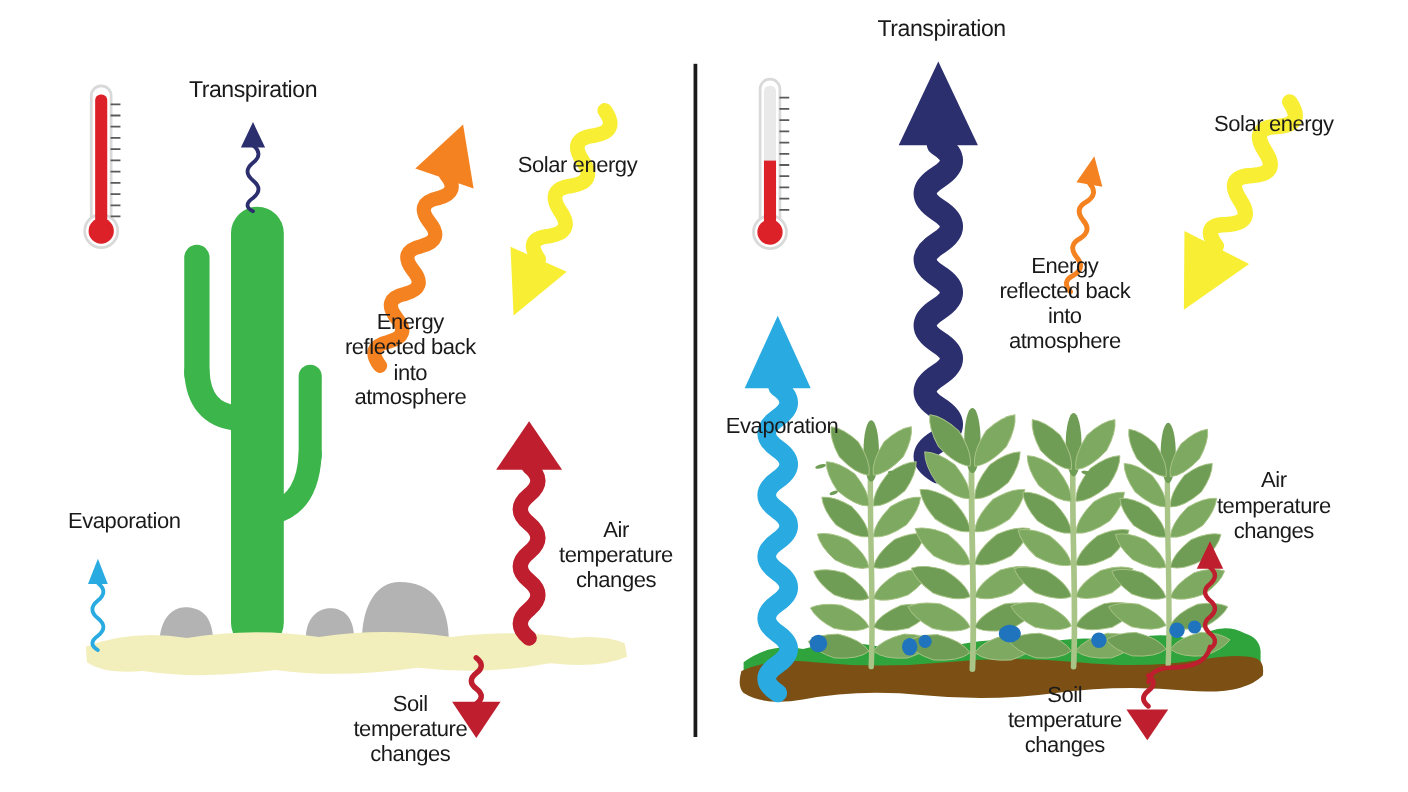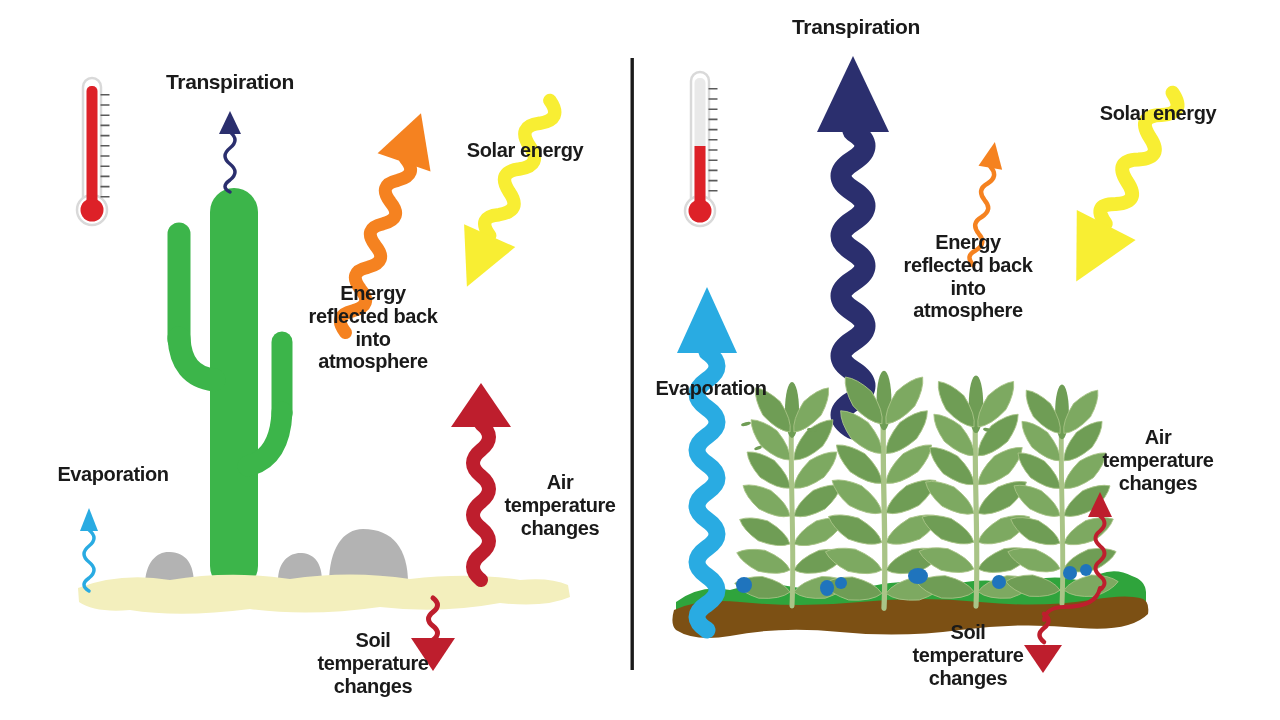--- a/index.html
+++ b/index.html
@@ -1,19 +1,19 @@
 <!DOCTYPE html>
 <html style="--navy: #2b2f6e; --orange: #f58220; --yellow: #f8ee33; --cyan: #29abe2; --crimson: #be1e2d; --cactus-green: #3cb54a; --sand: #f3efbd; --rock-gray: #b3b3b3; --moss-green: #2fa43c; --soil-brown: #7c5014; --berry-blue: #1f74bd; --fern-green: #6f9d55; --fern-green-light: #7da961; --fern-stem: #a9c487; --thermometer-red: #dd2128; --ink: #1a1a1a;"><head>
 <meta charset="utf-8">
 <style>
   html,body{margin:0;padding:0;background:#fff;}
   .stage{position:relative;width:1280px;height:720px;background:#fff;overflow:hidden;
          font-family:"Liberation Sans","DejaVu Sans",sans-serif;}
   .art{position:absolute;left:0;top:0;}
-  .lbl{position:absolute;transform:translateX(-50%);font-weight:700;color:var(--ink,#1a1a1a);
+  .lbl{position:absolute;transform:translateX(-50%);font-weight:400;color:var(--ink,#1a1a1a);
        white-space:pre-line;text-align:center;line-height:1.14;letter-spacing:-0.4px;font-size:20px;}
   
   .c-navy{fill:var(--navy,#2b2f6e)} .c-orange{fill:var(--orange,#f58220)}
   .c-yellow{fill:var(--yellow,#f8ee33)} .c-cyan{fill:var(--cyan,#29abe2)}
   .c-crimson{fill:var(--crimson,#be1e2d)} .c-sand{fill:var(--sand,#f3efbd)}
   .c-rock{fill:var(--rock-gray,#b3b3b3)} .c-moss{fill:var(--moss-green,#2fa43c)}
   .c-soil{fill:var(--soil-brown,#7c5014)} .c-berry{fill:var(--berry-blue,#1f74bd)}
   .c-fern{fill:var(--fern-green,#6f9d55)} .c-fern2{fill:var(--fern-green-light,#7da961)}
   .c-thred{fill:var(--thermometer-red,#dd2128)}
   

